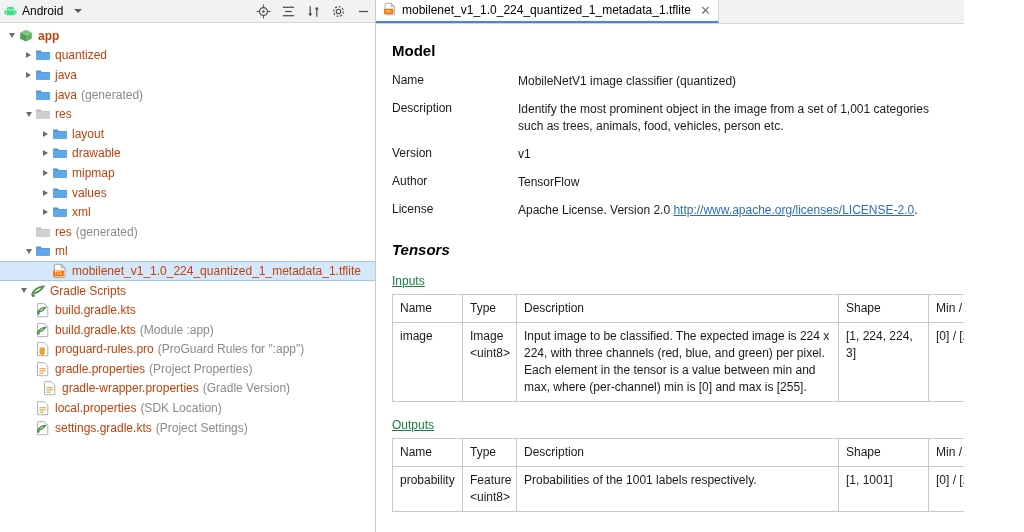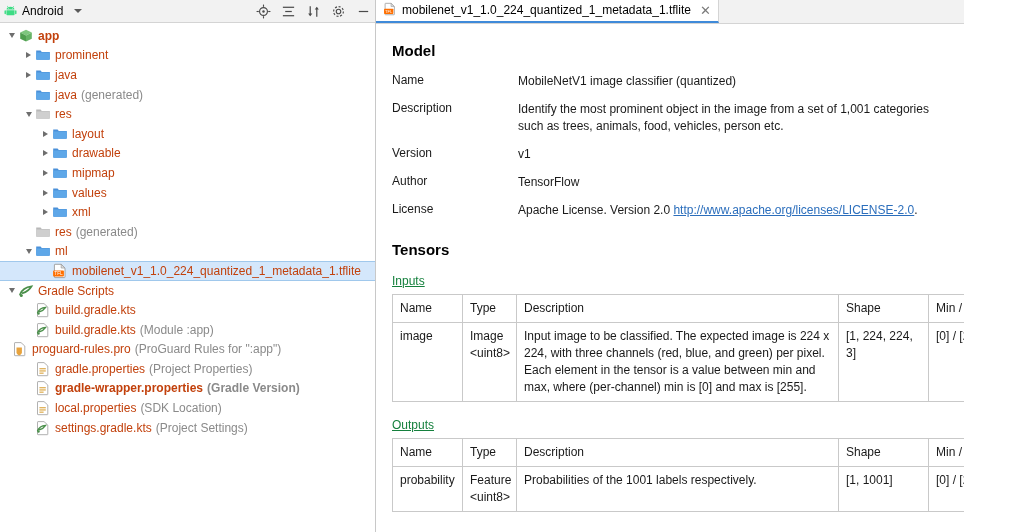--- a/index.html
+++ b/index.html
@@ -149,21 +149,21 @@
     padding: 18px 0 0 0;
     position: relative;
   }
   .doc-inner { padding-left: 16px; padding-right: 10px; }
   h2.section {
     font-size: 15px;
     font-weight: bold;
     margin: 0 0 14px 0;
     color: #000;
   }
-  h2.section.tensors { margin-top: 22px; margin-bottom: 14px; }
+  h2.section.tensors { margin-top: 22px; margin-bottom: 14px; font-style: italic; }
 
   .kv { display: flex; margin-bottom: 11px; font-size: 12px; }
   .kv .k { width: 126px; flex: 0 0 126px; color: #1a1a1a; }
   .kv .v { color: #1a1a1a; line-height: 17px; }
   .kv .v a { color: #2b6ebc; text-decoration: underline; }
 
   .sub-h { font-size: 12px; margin: 16px 0 6px 0; color: #15803d; text-decoration: underline; }
 
   table.tensor {
     border-collapse: collapse;
@@ -260,21 +260,21 @@
               <path d="M13.8 4.6v6.2L8 13.6V7.4z" fill="#66b366"></path>
             </svg></span>
           <span class="label bold">app</span>
         </div>
         <div class="row" style="padding-left: 23px;">
           <span class="arrow right"></span>
           <span class="ficon"><svg width="16" height="16" viewBox="0 0 16 16">
               <path d="M1.2 3.6h4.4l1.2 1.4h8V12a.7.7 0 0 1-.7.7H1.9A.7.7 0 0 1 1.2 12z" fill="#4a90d9"></path>
               <path d="M1.2 5.4h13.6V12a.7.7 0 0 1-.7.7H1.9A.7.7 0 0 1 1.2 12z" fill="#5ea7e8"></path>
             </svg></span>
-          <span class="label">prominent</span>
+          <span class="label">quantized</span>
         </div>
         <div class="row" style="padding-left: 23px;">
           <span class="arrow right"></span>
           <span class="ficon"><svg width="16" height="16" viewBox="0 0 16 16">
               <path d="M1.2 3.6h4.4l1.2 1.4h8V12a.7.7 0 0 1-.7.7H1.9A.7.7 0 0 1 1.2 12z" fill="#4a90d9"></path>
               <path d="M1.2 5.4h13.6V12a.7.7 0 0 1-.7.7H1.9A.7.7 0 0 1 1.2 12z" fill="#5ea7e8"></path>
             </svg></span>
           <span class="label">java</span>
         </div>
         <div class="row" style="padding-left: 23px;">
@@ -354,21 +354,21 @@
         <div class="row selected" style="padding-left: 40px;">
           <span class="arrow none"></span>
           <span class="ficon"><svg width="16" height="16" viewBox="0 0 16 16">
               <path d="M3 1.3h6.2L13 5.1V14a.6.6 0 0 1-.6.6H3a.6.6 0 0 1-.6-.6V1.9A.6.6 0 0 1 3 1.3z" fill="#ffffff" stroke="#9a9a9a" stroke-width="0.9"></path>
               <path d="M9.2 1.4v3.6H12.9z" fill="#e2e2e2" stroke="#9a9a9a" stroke-width="0.7"></path>
               <rect x="1.1" y="7.4" width="10.8" height="6.2" rx="0.8" fill="#ff6f00"></rect>
               <text x="6.5" y="12.2" font-size="4.7" fill="#ffffff" text-anchor="middle" font-family="Liberation Sans, sans-serif">TFL</text>
             </svg></span>
           <span class="label">mobilenet_v1_1.0_224_quantized_1_metadata_1.tflite</span>
         </div>
-        <div class="row" style="padding-left: 6px;">
+        <div class="row" style="padding-left: 18px;">
           <span class="arrow down"></span>
           <span class="ficon"><svg width="16" height="16" viewBox="0 0 16 16">
               <path d="M2 11.5c1.8-5 6.2-7.6 11.6-8.2-2 3.4-5.1 5.8-9 6.8" fill="none" stroke="#4a8f4a" stroke-width="1.7" stroke-linecap="round"></path>
               <circle cx="3.3" cy="12.6" r="1.5" fill="#4a8f4a"></circle>
             </svg></span>
           <span class="label">Gradle Scripts</span>
         </div>
         <div class="row" style="padding-left: 23px;">
           <span class="arrow none"></span>
           <span class="ficon"><svg width="16" height="16" viewBox="0 0 16 16">
@@ -381,41 +381,41 @@
         <div class="row" style="padding-left: 23px;">
           <span class="arrow none"></span>
           <span class="ficon"><svg width="16" height="16" viewBox="0 0 16 16">
               <path d="M3 1.6h6L12.8 5v9.2a.5.5 0 0 1-.5.5H3a.5.5 0 0 1-.5-.5V2.1A.5.5 0 0 1 3 1.6z" fill="#ffffff" stroke="#a8a8a8" stroke-width="0.9"></path>
               <path d="M2.6 10.6c1.3-3.2 4.3-4.8 8-5.2-1.4 2.2-3.6 3.7-6.2 4.3" fill="none" stroke="#4a8f4a" stroke-width="1.4" stroke-linecap="round"></path>
               <circle cx="3.5" cy="11.5" r="1.2" fill="#4a8f4a"></circle>
             </svg></span>
           <span class="label">build.gradle.kts</span>
           <span class="sub">(Module :app)</span>
         </div>
-        <div class="row" style="">
+        <div class="row" style="padding-left: 23px;">
           <span class="arrow none"></span>
           <span class="ficon"><svg width="16" height="16" viewBox="0 0 16 16">
               <path d="M3 1.6h6L12.8 5v9.2a.5.5 0 0 1-.5.5H3a.5.5 0 0 1-.5-.5V2.1A.5.5 0 0 1 3 1.6z" fill="#ffffff" stroke="#a8a8a8" stroke-width="0.9"></path>
               <path d="M4.5 6.5h5.4v5.6a4 4 0 0 1-2.7 2.3 4 4 0 0 1-2.7-2.3z" fill="#e8a33d"></path>
             </svg></span>
           <span class="label">proguard-rules.pro</span>
           <span class="sub">(ProGuard Rules for ":app")</span>
         </div>
         <div class="row" style="padding-left: 23px;">
           <span class="arrow none"></span>
           <span class="ficon"><svg width="16" height="16" viewBox="0 0 16 16">
               <path d="M3 1.6h6L12.8 5v9.2a.5.5 0 0 1-.5.5H3a.5.5 0 0 1-.5-.5V2.1A.5.5 0 0 1 3 1.6z" fill="#ffffff" stroke="#a8a8a8" stroke-width="0.9"></path>
               <rect x="4.4" y="7.2" width="6.4" height="1.1" fill="#d9a23a"></rect>
               <rect x="4.4" y="9.4" width="6.4" height="1.1" fill="#d9a23a"></rect>
               <rect x="4.4" y="11.6" width="4.2" height="1.1" fill="#d9a23a"></rect>
             </svg></span>
           <span class="label">gradle.properties</span>
           <span class="sub">(Project Properties)</span>
         </div>
-        <div class="row" style="padding-left: 23px; font-weight: bold;">
+        <div class="row" style="padding-left: 30px;">
           <span class="arrow none"></span>
           <span class="ficon"><svg width="16" height="16" viewBox="0 0 16 16">
               <path d="M3 1.6h6L12.8 5v9.2a.5.5 0 0 1-.5.5H3a.5.5 0 0 1-.5-.5V2.1A.5.5 0 0 1 3 1.6z" fill="#ffffff" stroke="#a8a8a8" stroke-width="0.9"></path>
               <rect x="4.4" y="7.2" width="6.4" height="1.1" fill="#d9a23a"></rect>
               <rect x="4.4" y="9.4" width="6.4" height="1.1" fill="#d9a23a"></rect>
               <rect x="4.4" y="11.6" width="4.2" height="1.1" fill="#d9a23a"></rect>
             </svg></span>
           <span class="label">gradle-wrapper.properties</span>
           <span class="sub">(Gradle Version)</span>
         </div>

